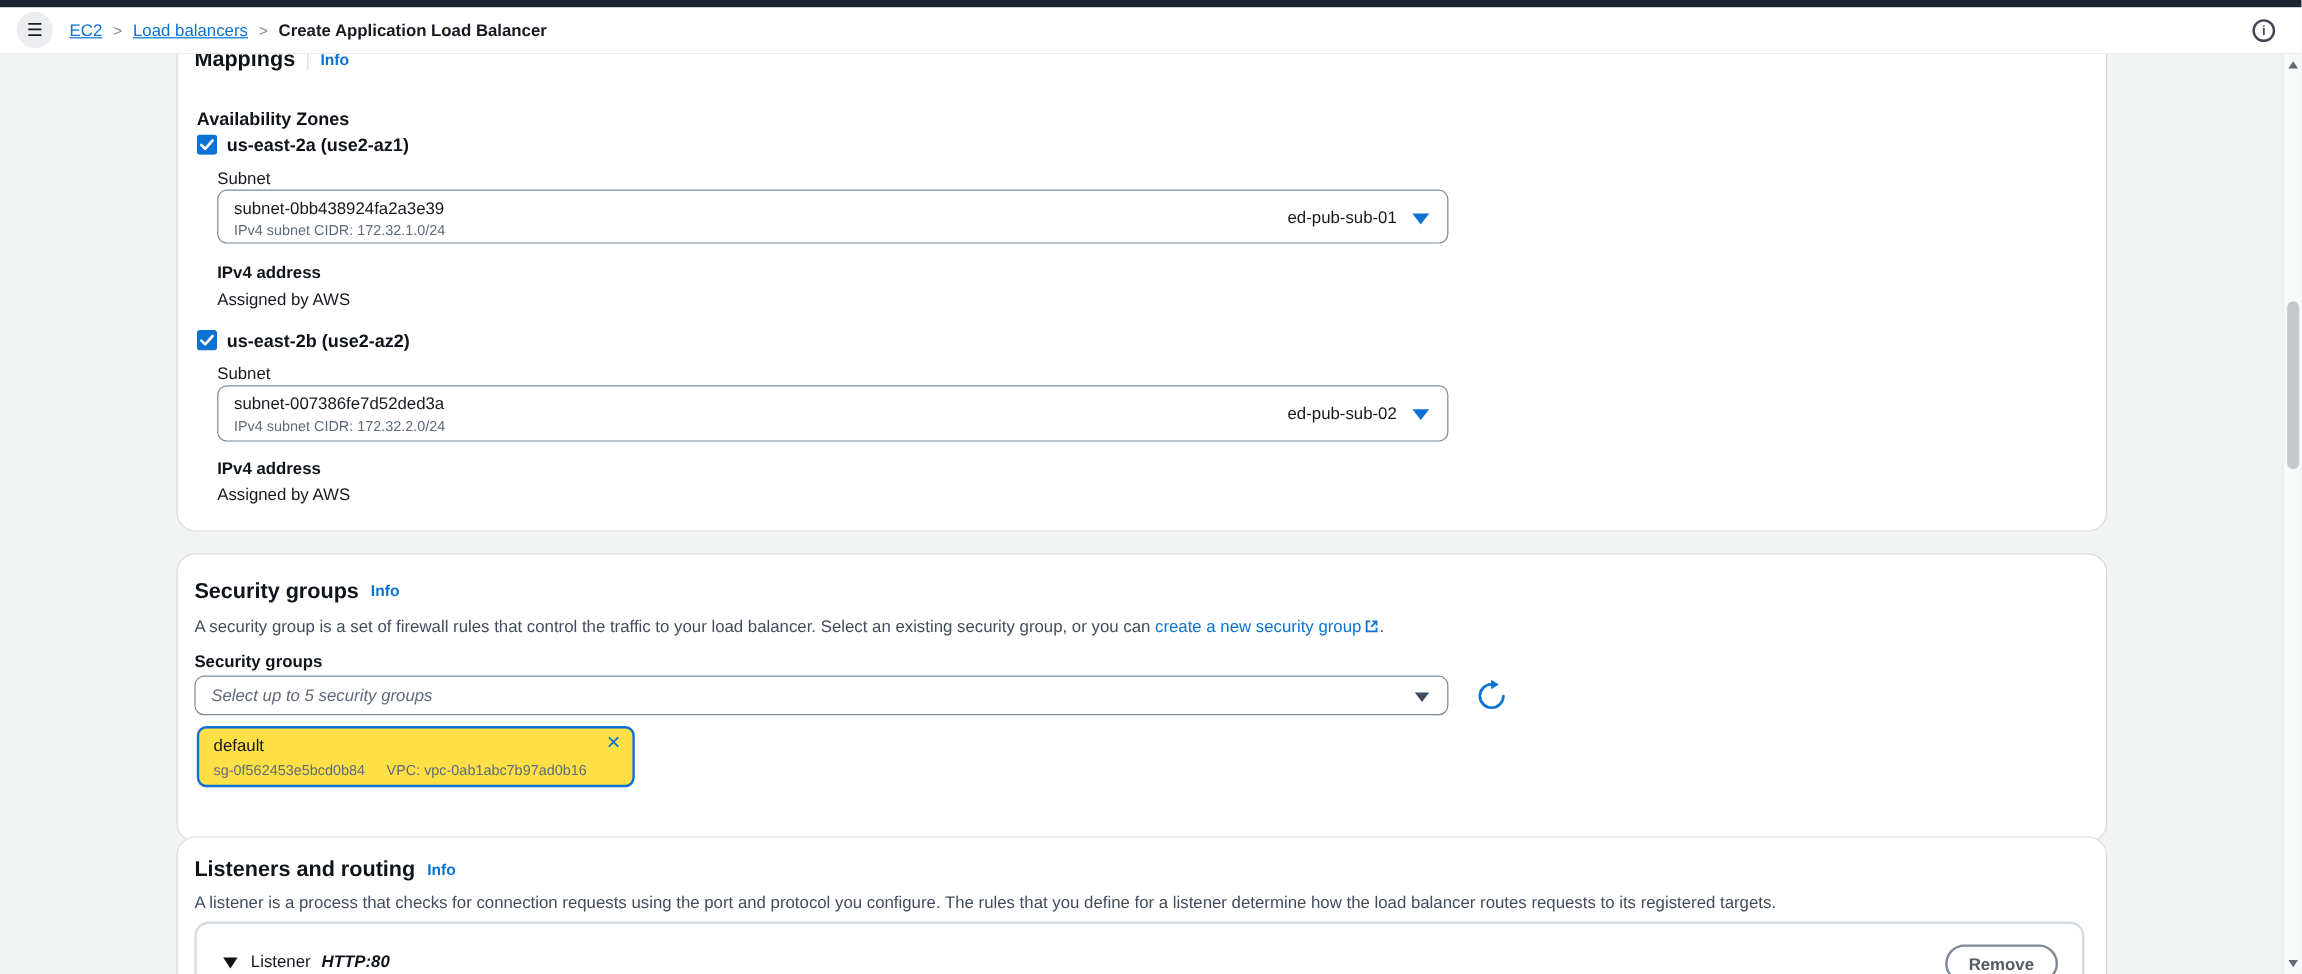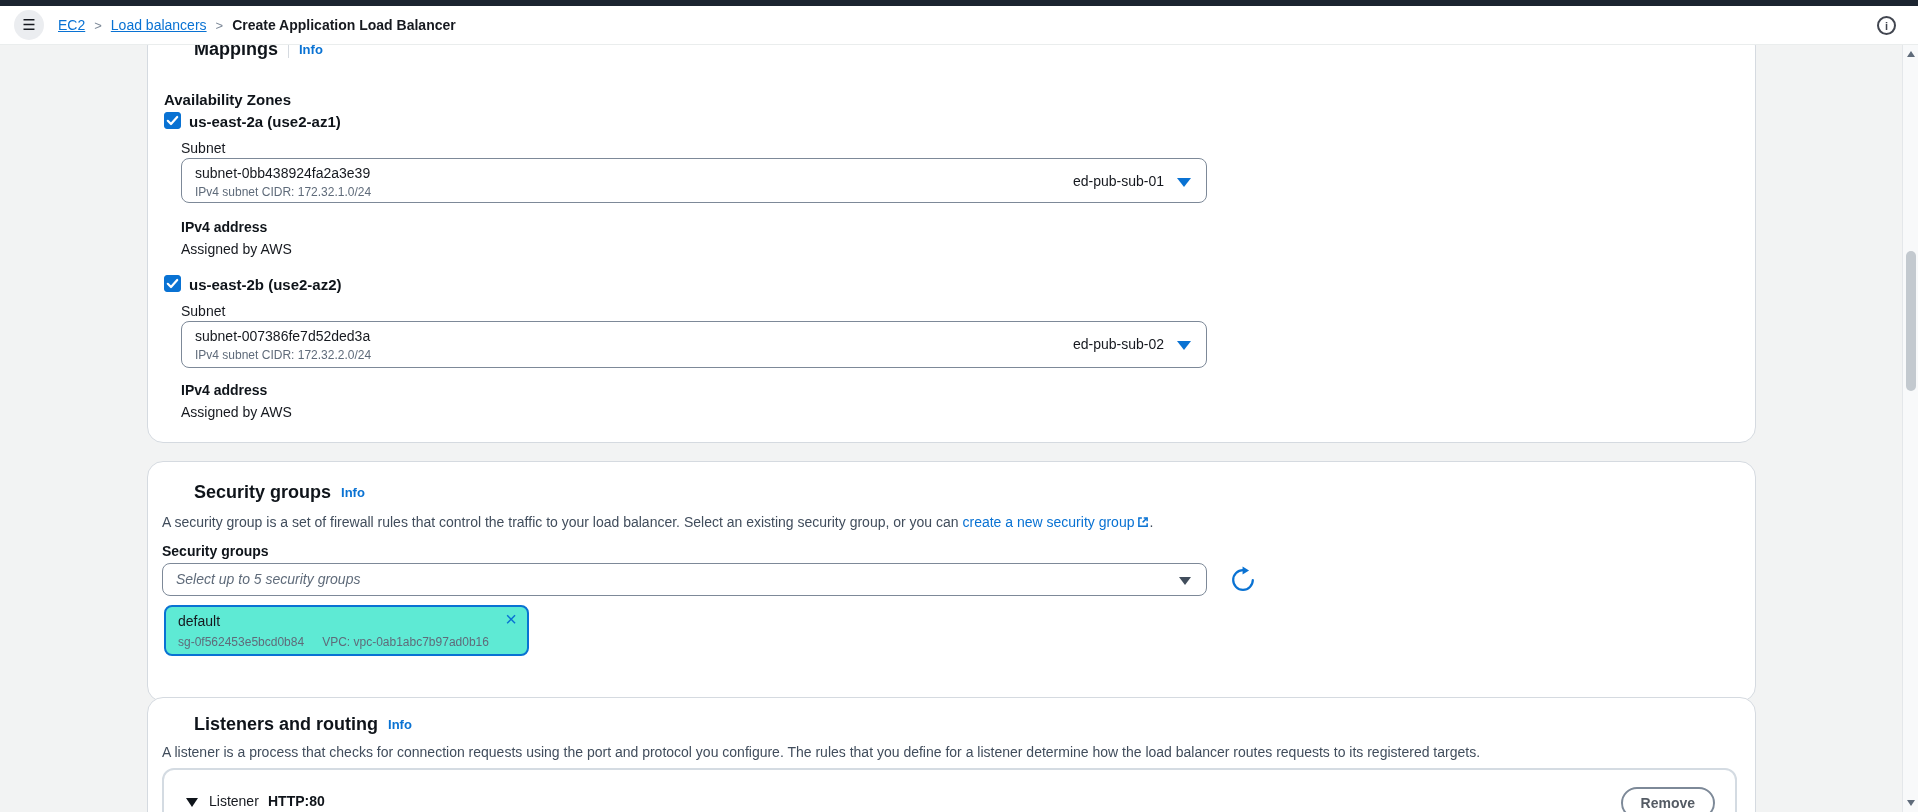--- a/index.html
+++ b/index.html
@@ -16,21 +16,21 @@
   .breadcrumb { display:flex; align-items:center; gap:9px; font-size:14px; }
   .crumb.link { color:#0972d3; text-decoration:underline; cursor:pointer; }
   .crumb-sep { color:#7d8998; font-size:13px; }
   .crumb.current { color:#16191f; font-weight:700; }
   .info-btn { position:absolute; right:22px; top:10px; width:19px; height:19px; border-radius:50%;
     border:2px solid #424650; background:#fff; color:#424650; font-weight:700; font-size:11px;
     line-height:14px; text-align:center; cursor:pointer; padding:0; }
 
   .card { position:absolute; background:#ffffff; border:1px solid #d5dae0; border-radius:16px; }
   .card-header { position:absolute; display:flex; align-items:center; gap:10px; }
-  .card-title { font-size:18px; font-weight:700; color:#0f141a;margin-left:32px; }
+  .card-title { font-size:18px; font-weight:700; color:#0f141a; }
   .hdr-divider { width:1px; height:16px; background:#d5dae0; }
   .info-link { font-size:13px; font-weight:600; color:#0972d3; cursor:pointer; }
   .desc { position:absolute; font-size:14px; color:#414d5c; white-space:nowrap; }
   .lbl-bold { position:absolute; font-weight:700; color:#0f141a; font-size:14px; }
   .lbl-plain { position:absolute; color:#16191f; font-size:14px; }
 
   .checkbox { position:absolute; width:17px; height:17px; cursor:pointer; }
   .zone-label { position:absolute; font-size:15px; font-weight:700; color:#0f141a; cursor:pointer; }
 
   .select { position:absolute; background:#fff; border:1px solid #7d8998; border-radius:8px; cursor:pointer; }
@@ -40,31 +40,31 @@
   .caret-blue { position:absolute; right:15px; top:19px; width:0; height:0;
     border-left:7px solid transparent; border-right:7px solid transparent; border-top:9px solid #0972d3; }
   .caret-dark { position:absolute; right:15px; top:13px; width:0; height:0;
     border-left:6px solid transparent; border-right:6px solid transparent; border-top:8px solid #414d5c; }
   .placeholder { position:absolute; left:13px; top:0; line-height:31px; font-size:14px;
     font-style:italic; color:#5f6b7a; }
 
   .refresh-btn { position:absolute; width:33px; height:33px; border:none; background:transparent;
     display:flex; align-items:center; justify-content:center; cursor:pointer; }
 
-  .token { position:absolute; background:#5eead4; border:2px solid #0972d3; border-radius:8px; }
+  .token { position:absolute; background:#fde047; border:2px solid #0972d3; border-radius:8px; }
   .token .t-name { position:absolute; left:12px; top:6px; font-size:14px; color:#16191f; }
   .token .t-x { position:absolute; right:10px; top:1px; font-size:20px; color:#0972d3; cursor:pointer; }
   .token .t-meta { position:absolute; left:12px; top:28px; font-size:12px; color:#5f6b7a;
     display:flex; gap:18px; white-space:nowrap; }
 
   .listener-box { position:absolute; background:#fff; border:2px solid #d4dbe2; border-radius:12px; }
   .expand-caret { position:absolute; left:22px; top:28px; width:0; height:0;
     border-left:6px solid transparent; border-right:6px solid transparent; border-top:9px solid #0f141a; cursor:pointer; }
   .listener-word { position:absolute; left:45px; top:23px; font-size:14px; color:#16191f; }
-  .listener-proto { position:absolute; left:104px; top:23px; font-size:14px; font-weight:700; color:#0f141a; }
+  .listener-proto { position:absolute; left:104px; top:23px; font-size:14px; font-weight:700; color:#0f141a;font-style:italic; }
   .remove-btn { position:absolute; right:20px; top:17px; height:32px; padding:0 18px;
     border:2px solid #7d8998; border-radius:16px; background:#fff; color:#545b64;
     font-weight:700; font-size:14px; line-height:28px; cursor:pointer; }
 
   .link-inline { color:#0972d3; cursor:pointer; }
   .ext-icon { display:inline-block; vertical-align:-1px; margin-left:3px; }
 
   .scrollbar { position:absolute; right:0; top:45px; bottom:0; width:16px; background:#f8f9fa;
     border-left:1px solid #e4e7ea; z-index:6; }
   .sb-arrow-up { position:absolute; top:6px; left:4px; width:0; height:0;

